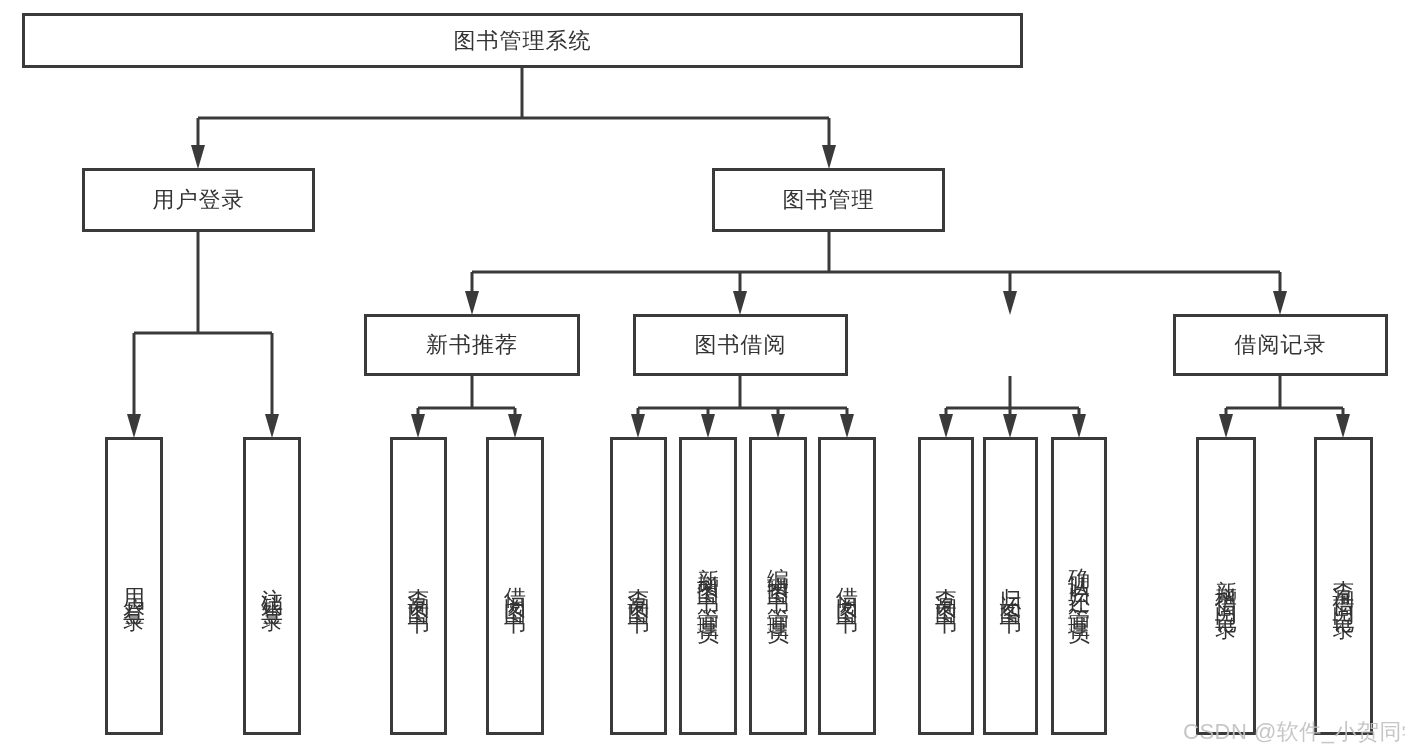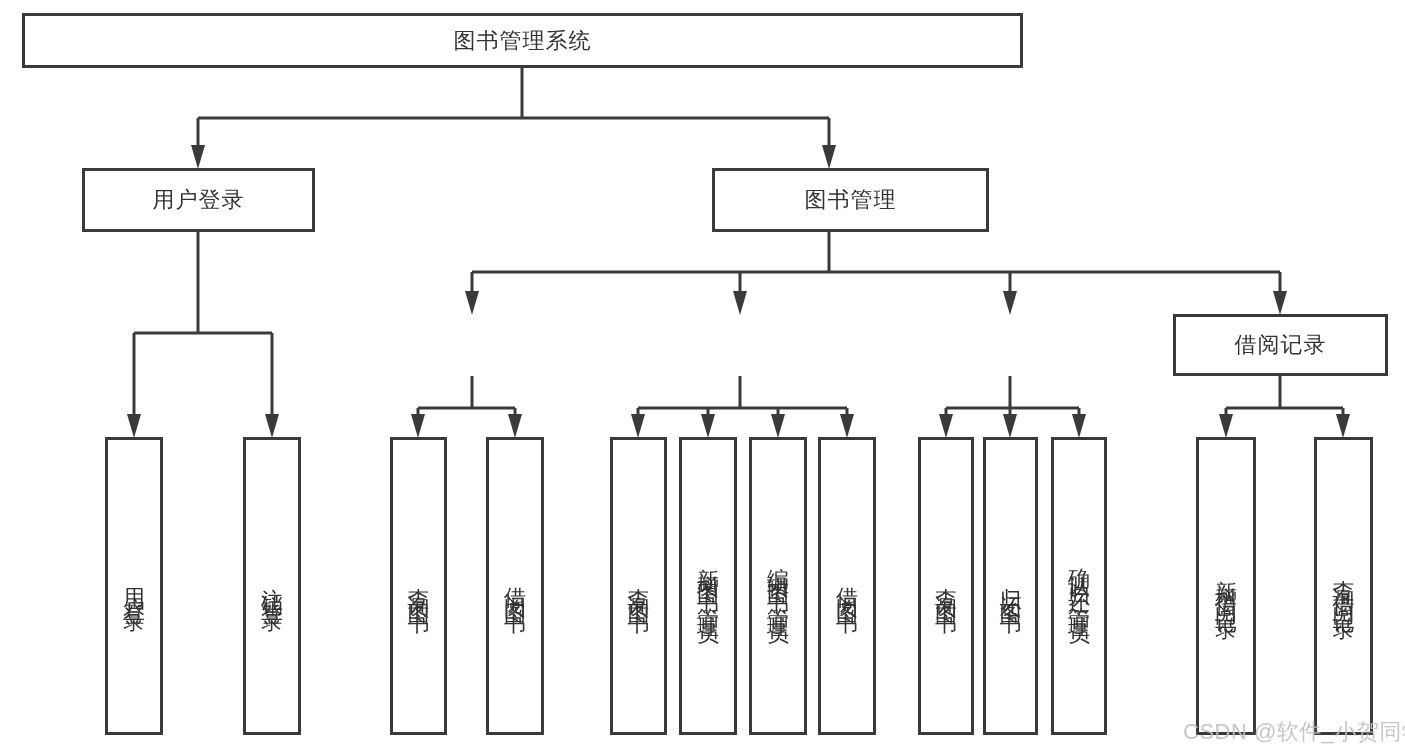--- a/index.html
+++ b/index.html
@@ -119,24 +119,30 @@
     </g>
   </svg>
 
   <div class="box" style="left:22px;top:13px;width:1001px;height:55px">
     <span>图书管理系统</span>
   </div>
 
   <div class="box" style="left:82px;top:168px;width:233px;height:64px">
     <span>用户登录</span>
   </div>
-  <div class="box" style="left:712px;top:168px;width:277px;height:64px">
+  <div class="box" style="left:712px;top:168px;width:233px;height:64px">
     <span>图书管理</span>
   </div>
 
+  <div class="box" style="left:364px;top:314px;width:216px;height:62px">
+    <span>新书推荐</span>
+  </div>
+  <div class="box" style="left:633px;top:314px;width:215px;height:62px">
+    <span>图书借阅</span>
+  </div>
   <div class="box" style="left:1173px;top:314px;width:215px;height:62px">
     <span>借阅记录</span>
   </div>
 
   <div class="box leaf" style="left:105px;top:437px;width:58px;height:298px">
     <span>用户登录</span>
   </div>
   <div class="box leaf" style="left:243px;top:437px;width:58px;height:298px">
     <span>注销登录</span>
   </div>

